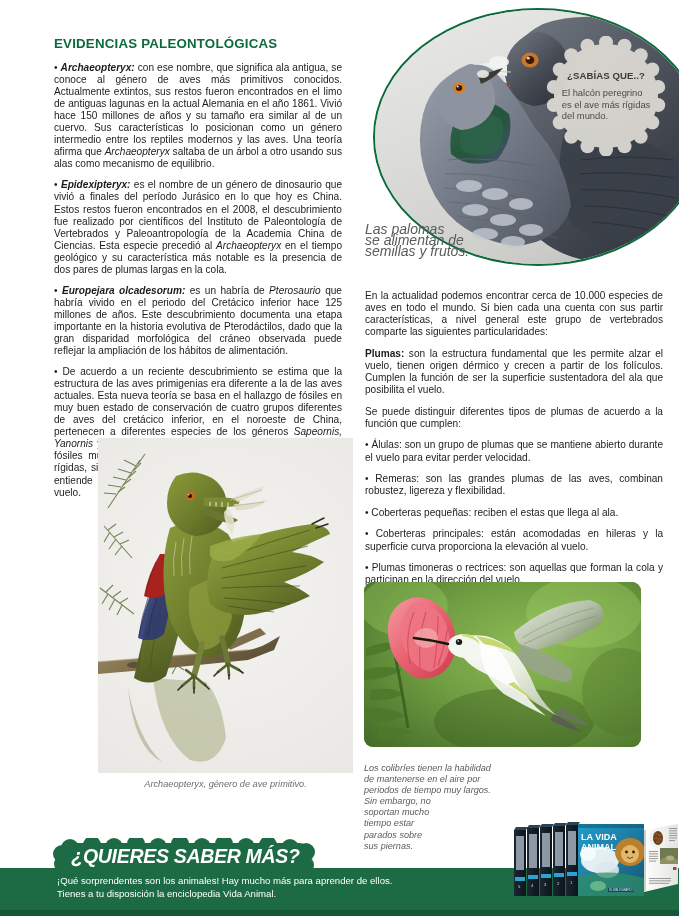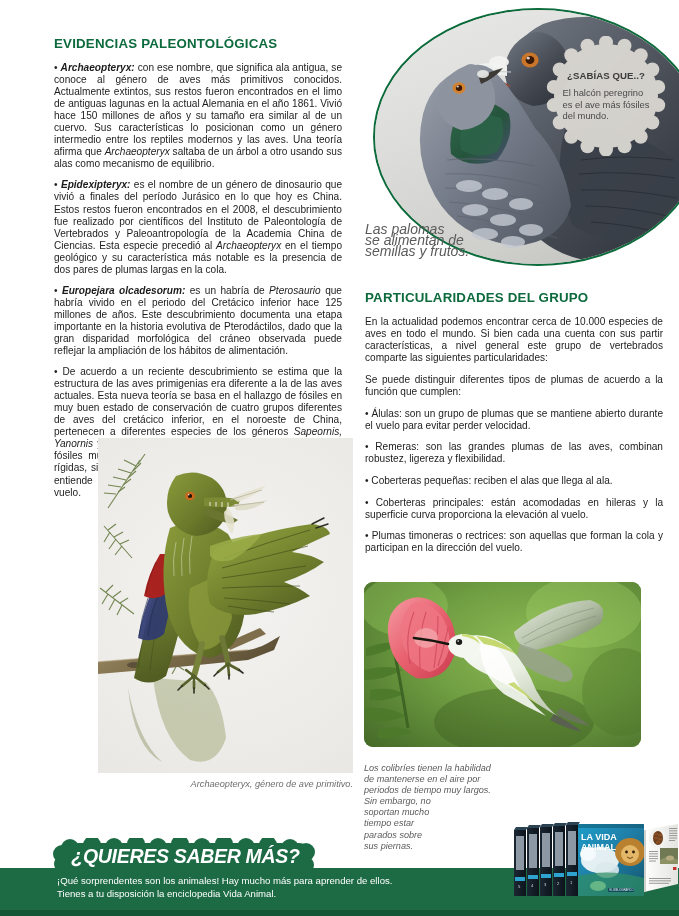--- a/index.html
+++ b/index.html
@@ -36,21 +36,21 @@
   
   .illo{
     position:absolute;left:98px;top:438px;width:255px;height:335px;
     background:
       radial-gradient(ellipse 120% 90% at 50% 45%, #f3f3f1 0%, #eceae6 60%, #e4e2dd 100%);
     overflow:hidden;
   }
   .illo svg{display:block;}
   .illo-cap{
     position:absolute;left:98px;top:779px;width:255px;
-    text-align:right;
+    text-align:center;
     font-size:9.2px;font-style:italic;color:#6d6d6d;
   }
 
   
   .photo-circle{
     position:absolute;left:373px;top:8px;
     width:330px;height:258px;
     border-radius:50% / 50%;
     overflow:hidden;
     border:2.2px solid #0b6b3a;
@@ -413,39 +413,41 @@
           <circle cx="13.7" cy="33.5" r="7"></circle>
             <circle cx="25.3" cy="19.3" r="7"></circle>
             <circle cx="41.5" cy="9.7" r="7"></circle>
         </g>
       </g>
     </svg>
     <div class="txt">
       <div class="ttl">¿SABÍAS QUE..?</div>
       <div class="body">
         <div>El halcón peregrino</div>
-        <div>es el ave más fósiles</div>
+        <div>es el ave más rígidas</div>
         <div>del mundo.</div>
       </div>
     </div>
   </div>
 
   <div class="pigeon-cap">
     <div>Las palomas</div>
     <div>se alimentan de</div>
     <div>semillas y frutos.</div>
   </div>
 
   <div class="right-col">
-    <h2 class="sec-head2">PARTICULARIDADES DEL GRUPO</h2>
     <p class="para2">En la actualidad podemos encontrar cerca de 10.000 especies de aves en todo el mundo. Si bien cada una cuenta con sus partir características, a nivel general este grupo de vertebrados comparte las siguientes particularidades:</p>
+    <p class="para2">
+      <b>Plumas:</b><span> son la estructura fundamental que les permite alzar el vuelo, tienen origen dérmico y crecen a partir de los folículos. Cumplen la función de ser la superficie sustentadora del ala que posibilita el vuelo.</span>
+    </p>
     <p class="para2">Se puede distinguir diferentes tipos de plumas de acuerdo a la función que cumplen:</p>
     <p class="para2">• Álulas: son un grupo de plumas que se mantiene abierto durante el vuelo para evitar perder velocidad.</p>
     <p class="para2">• Remeras: son las grandes plumas de las aves, combinan robustez, ligereza y flexibilidad.</p>
-    <p class="para2">• Coberteras pequeñas: reciben el alas que llega al ala.</p>
+    <p class="para2">• Coberteras pequeñas: reciben el estas que llega al ala.</p>
     <p class="para2">• Coberteras principales: están acomodadas en hileras y la superficie curva proporciona la elevación al vuelo.</p>
     <p class="para2">• Plumas timoneras o rectrices: son aquellas que forman la cola y participan en la dirección del vuelo.</p>
   </div>
 
   <div class="humm">
     <svg width="277" height="165" viewBox="0 0 277 165">
       <defs>
         <radialGradient id="bgG" cx="0.6" cy="0.4" r="0.9">
           <stop offset="0%" stop-color="#8fbc55"></stop>
             <stop offset="45%" stop-color="#6e9c41"></stop>

